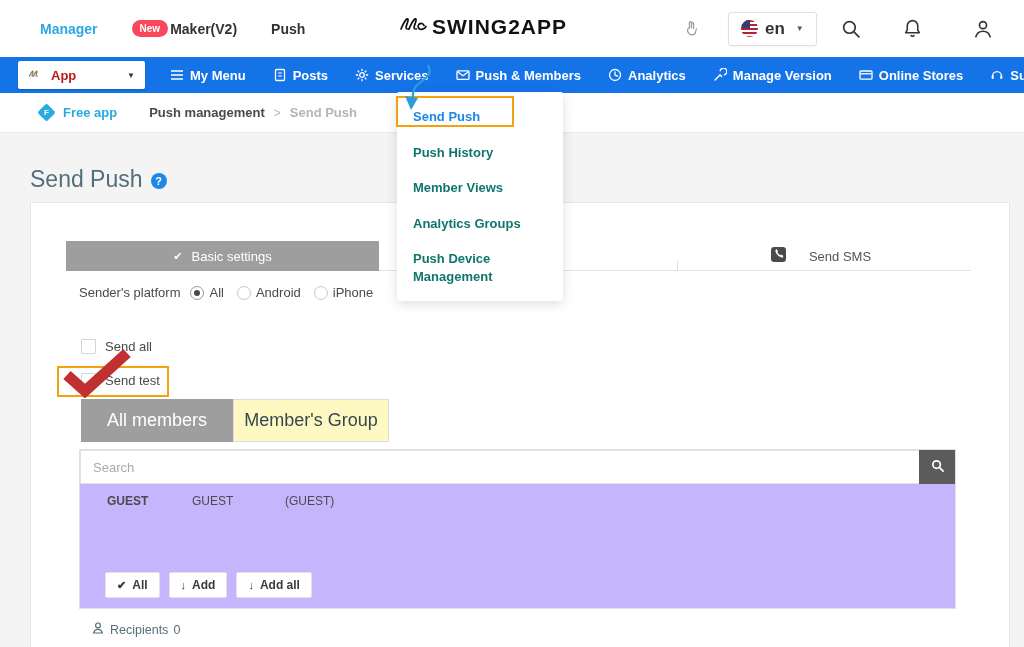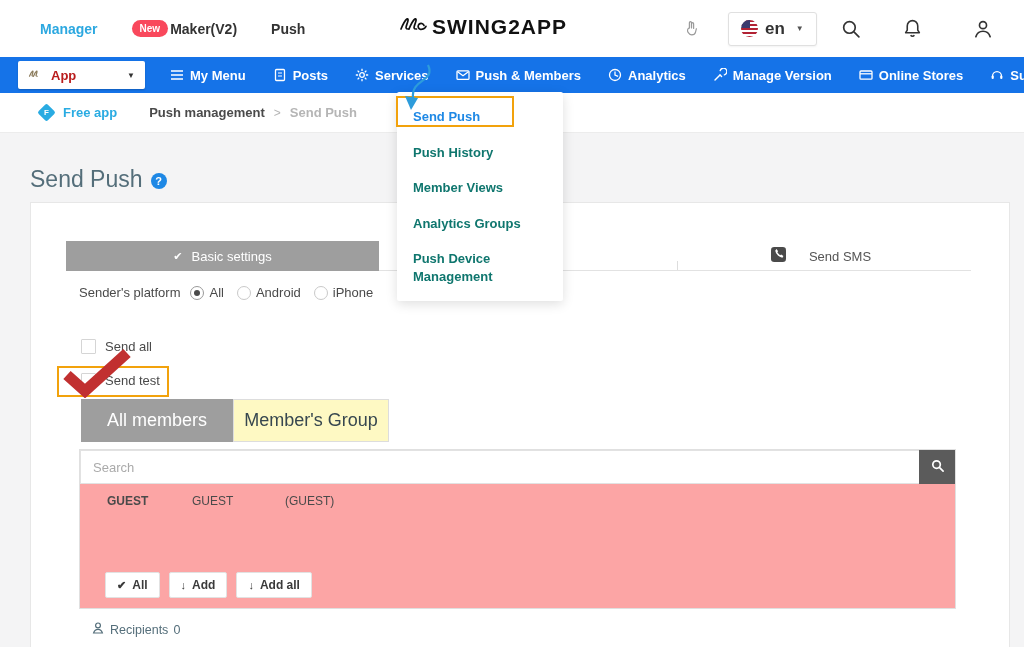--- a/index.html
+++ b/index.html
@@ -70,21 +70,21 @@
 
   .chk-row { position:absolute; display:flex; gap:9px; font-size:13px; color:#4a4a4a; cursor:pointer; }
   .chk-send-all { left:50px; top:136px; }
   .chk-send-test { left:50px; top:170px; }
   .checkbox { width:15px; height:15px; border:1px solid #d5d5d5; background:#fff; border-radius:1px; }
 
   .mtab { position:absolute; top:196px; height:43px; display:flex; align-items:center; justify-content:center; font-size:18px; cursor:pointer; }
   .mtab-all { left:50px; width:152px; background:#9E9E9E; color:#fff; }
   .mtab-group { left:202px; width:156px; background:#fef9c3; color:#37474F; border:1px solid #ddd; }
 
-  .search-panel { position:absolute; left:48px; top:246px; width:877px; height:160px; border:1px solid #e0e0e0; background:#fca5a5; }
+  .search-panel { position:absolute; left:48px; top:246px; width:877px; height:160px; border:1px solid #e0e0e0; background:#c4b5fd; }
   .search-input { position:absolute; left:0; top:0; width:841px; height:34px; border:1px solid #e2e2e2; padding:0 12px; font-size:13px; color:#333; font-family:"Liberation Sans", sans-serif; outline:none; }
   .search-input::placeholder { color:#aaa; }
   .search-btn { position:absolute; right:0; top:0; width:36px; height:34px; background:#5b5b5b; border:none; display:flex; align-items:center; justify-content:center; cursor:pointer; }
   .guest-row { position:absolute; left:0; top:44px; width:100%; height:20px; cursor:pointer; }
   .guest-col { position:absolute; font-size:12px; color:#4a4a4a; }
   .gc1 { left:27px; font-weight:bold; }
   .gc2 { left:112px; }
   .gc3 { left:205px; }
   .action-row { position:absolute; left:25px; top:122px; display:flex; gap:9px; }
   .act-btn { display:flex; align-items:center; gap:6px; background:#fff; border:1px solid #e2e2e2; border-radius:2px; padding:5px 11px; font-size:12px; font-weight:bold; color:#3a3a3a; cursor:pointer; font-family:"Liberation Sans", sans-serif; }

